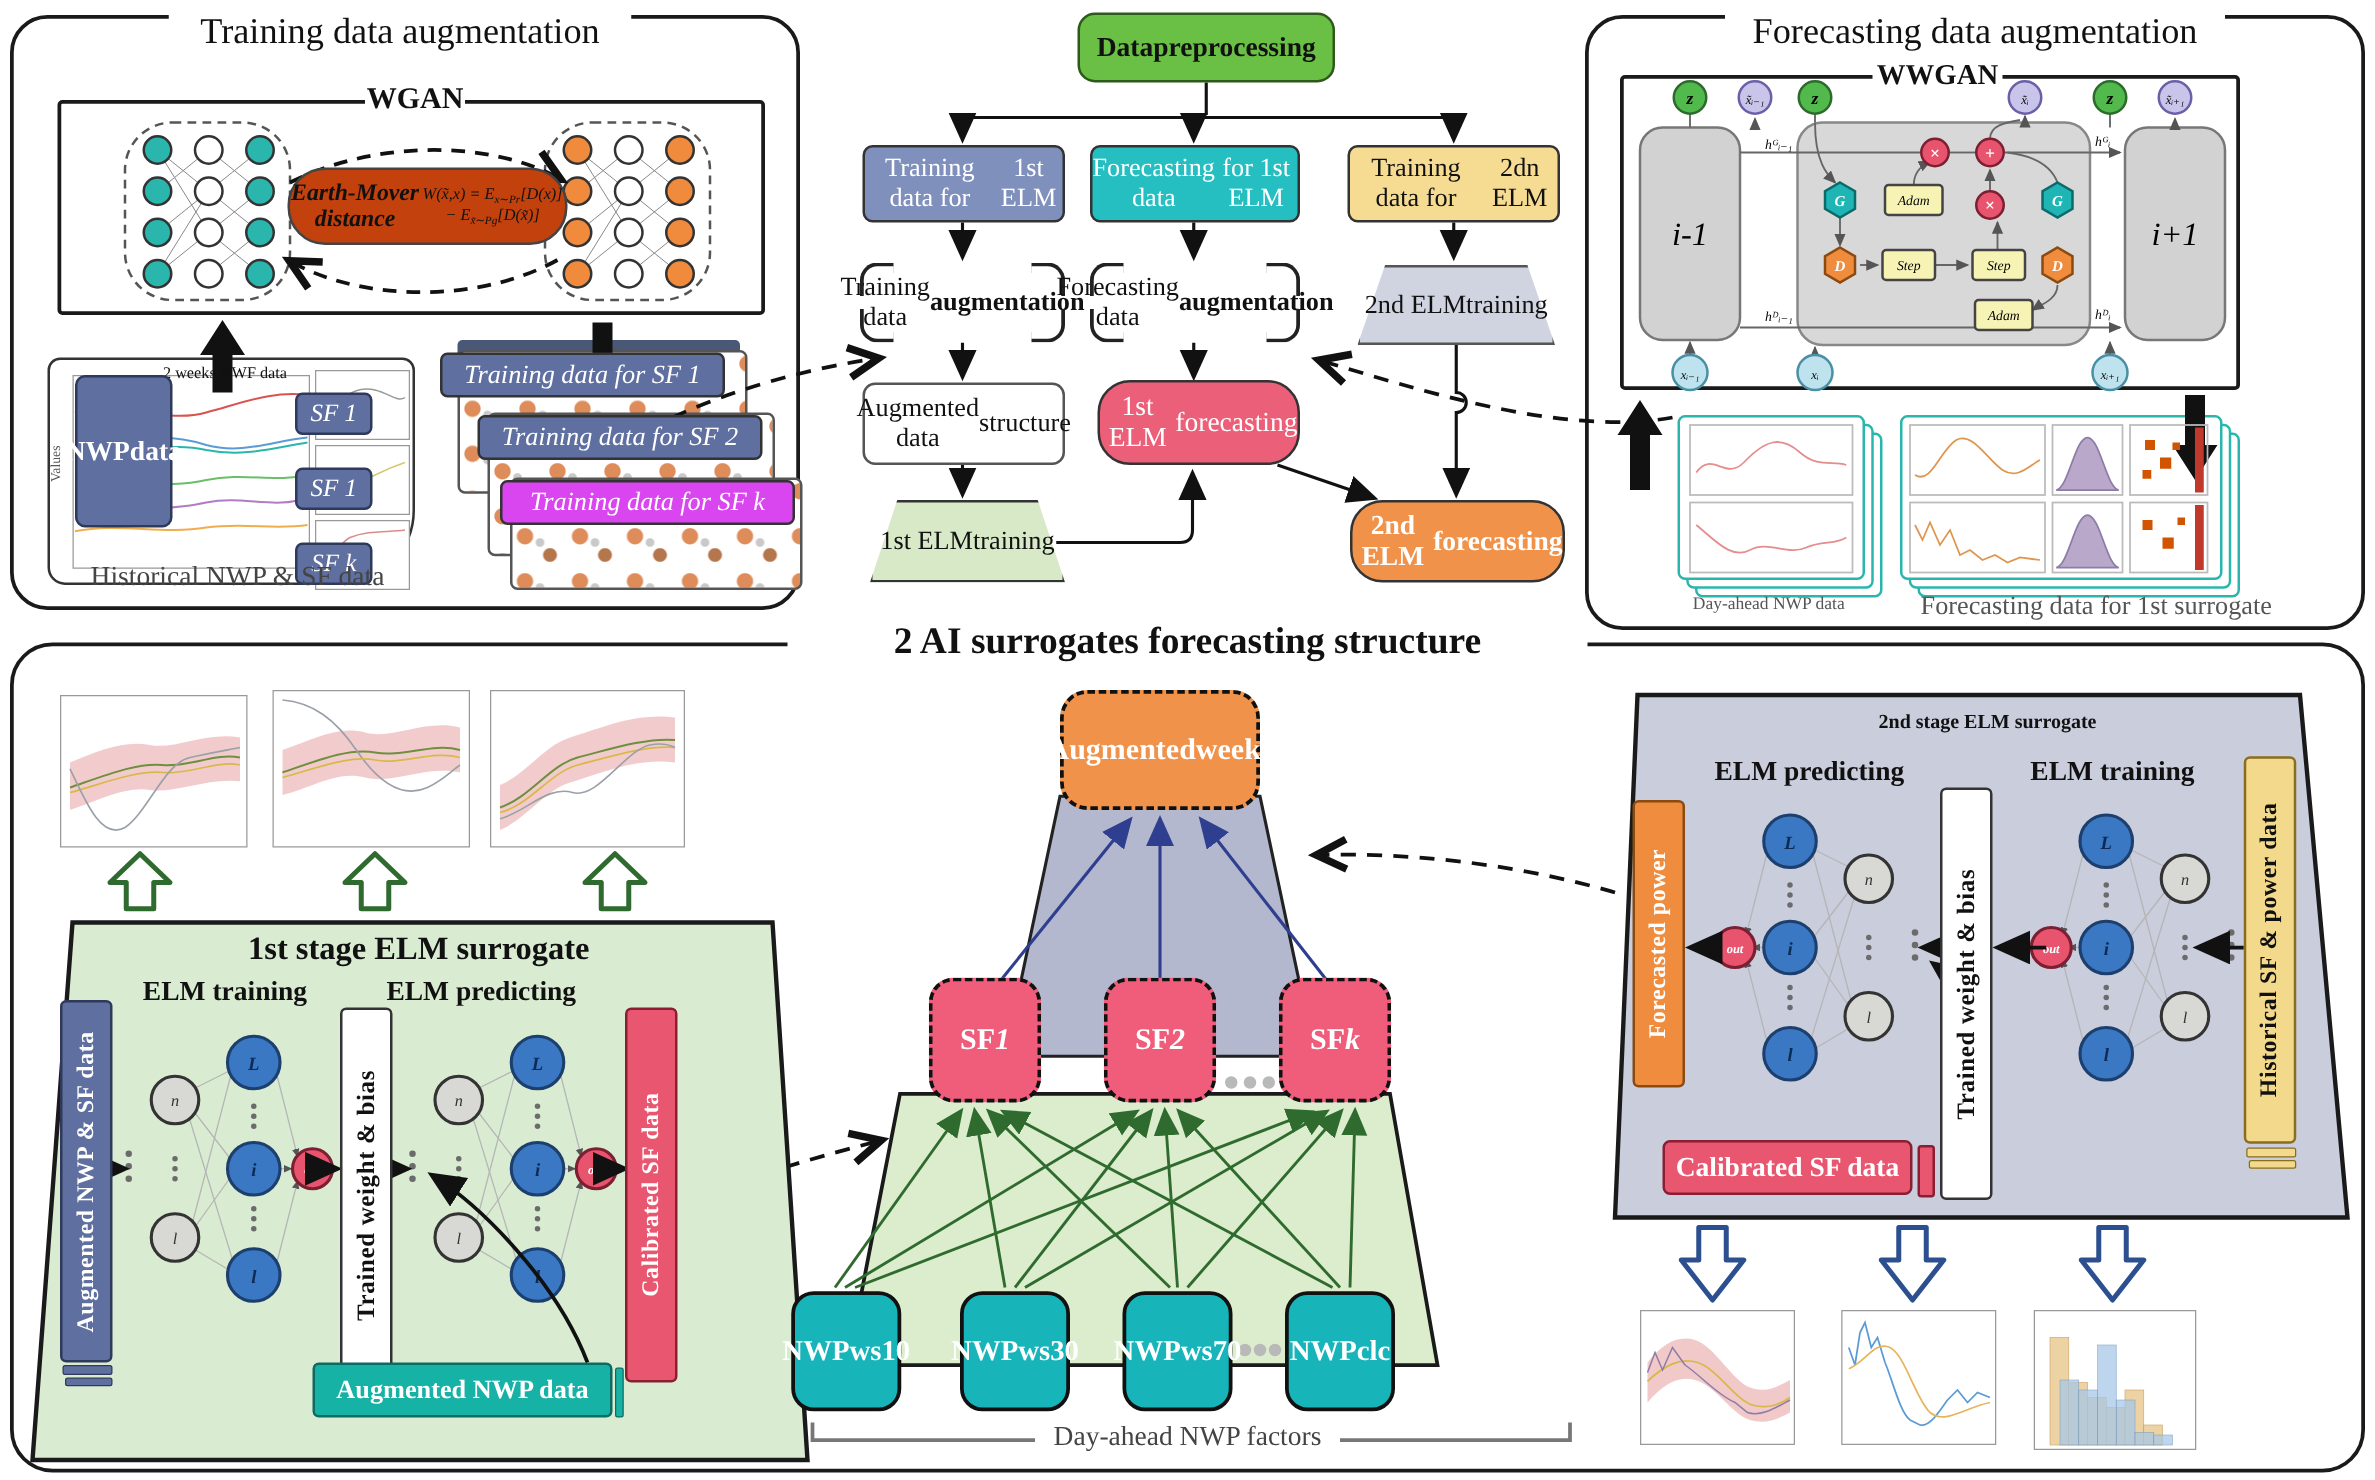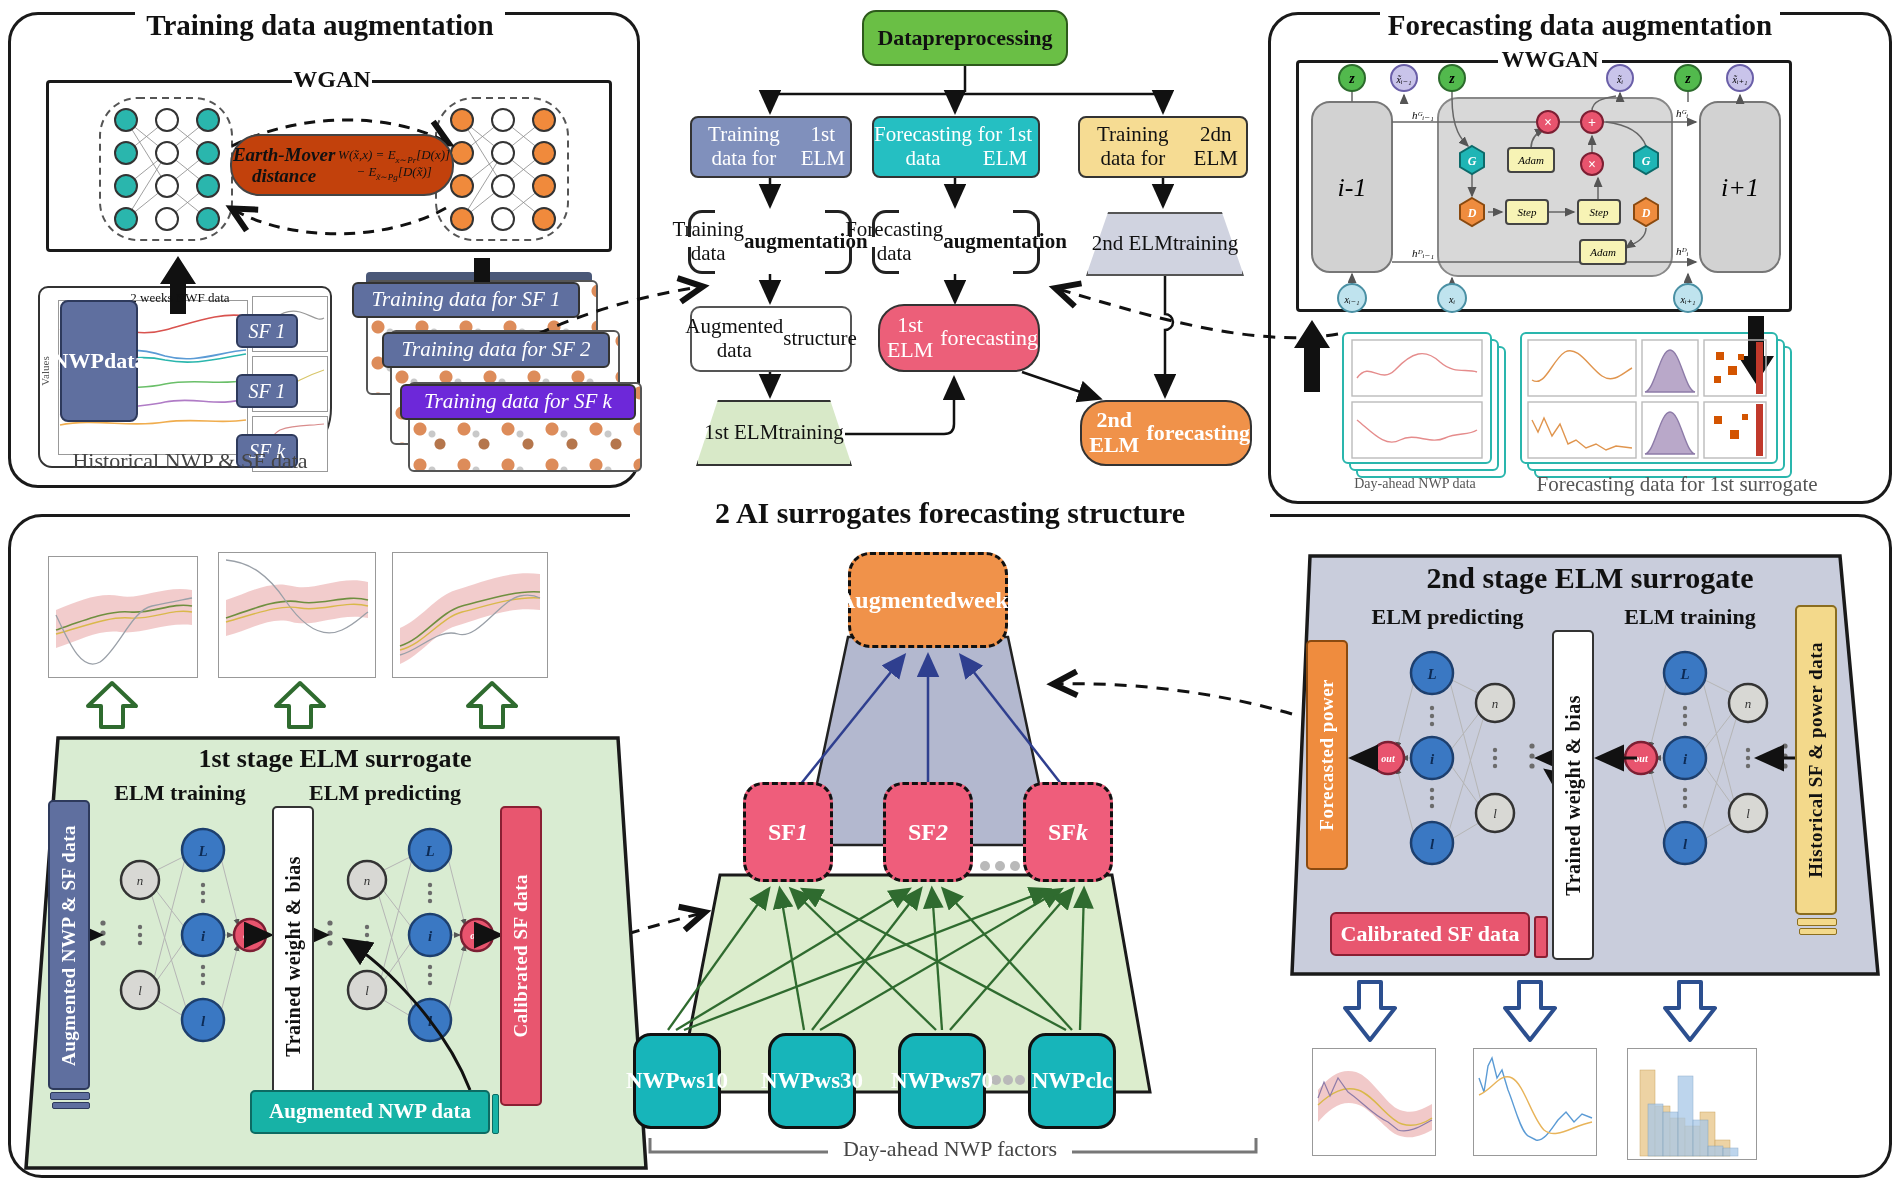--- a/index.html
+++ b/index.html
@@ -5,21 +5,21 @@
   html,body{margin:0;padding:0;background:#fff;}
   #stage{position:relative;width:1900px;height:1184px;background:#fff;overflow:hidden;
          font-family:"Liberation Serif","DejaVu Serif",serif;color:#111;}
   .abs{position:absolute;box-sizing:border-box;}
   .bg{z-index:1;}
   svg.layer{position:absolute;left:0;top:0;z-index:2;pointer-events:none;}
   .fg{z-index:3;}
   .bx{display:flex;flex-direction:row;align-items:center;justify-content:center;
       text-align:center;line-height:1.12;}
   .chip{background:#fff;display:flex;align-items:center;justify-content:center;text-align:center;}
-  .ttl{font-weight:bold;font-size:29px;}
+  .ttl{font-weight:normal;font-size:29px;}
   .panel{border:3.5px solid #1a1a1a;border-radius:30px;background:#fff;}
   .vbar{display:flex;align-items:center;justify-content:center;border-radius:5px;}
   .vbar span{writing-mode:vertical-rl;transform:rotate(180deg);font-weight:bold;
              letter-spacing:.5px;white-space:nowrap;}
   .cbox{background:#fff;}
   .cbox .c{position:absolute;width:24px;height:24px;}
   .cbox .tl{left:0;top:0;border-left:3px solid #222;border-top:3px solid #222;border-top-left-radius:14px;}
   .cbox .tr{right:0;top:0;border-right:3px solid #222;border-top:3px solid #222;border-top-right-radius:14px;}
   .cbox .bl{left:0;bottom:0;border-left:3px solid #222;border-bottom:3px solid #222;border-bottom-left-radius:14px;}
   .cbox .br{right:0;bottom:0;border-right:3px solid #222;border-bottom:3px solid #222;border-bottom-right-radius:14px;}
@@ -492,21 +492,21 @@
   <div class="abs fg bx" style="left:60px;top:300px;width:78px;height:122px;background:#5f6f9f;border:2px solid #2e3a5c;border-radius:8px;color:#fff;font-size:22px;font-weight:bold;">
     <span>NWP</span>
       <span>data</span>
   </div>
   <div class="abs fg bx itl" style="left:236px;top:314px;width:62px;height:34px;background:#5f6f9f;border:2px solid #2e3a5c;border-radius:6px;color:#fff;font-size:20px;">SF 1</div>
   <div class="abs fg bx itl" style="left:236px;top:374px;width:62px;height:34px;background:#5f6f9f;border:2px solid #2e3a5c;border-radius:6px;color:#fff;font-size:20px;">SF 1</div>
   <div class="abs fg bx itl" style="left:236px;top:434px;width:62px;height:34px;background:#5f6f9f;border:2px solid #2e3a5c;border-radius:6px;color:#fff;font-size:20px;">SF k</div>
   <div class="abs fg chip" style="left:50px;top:448px;width:280px;height:26px;font-size:22px;color:#444;background:transparent;">Historical NWP &amp; SF data</div>
   <div class="abs fg bx itl" style="left:352px;top:282px;width:228px;height:36px;background:#5f6f9f;border:2px solid #333;border-radius:6px;color:#fff;font-size:21px;">Training data for SF 1</div>
   <div class="abs fg bx itl" style="left:382px;top:332px;width:228px;height:36px;background:#5f6f9f;border:2px solid #333;border-radius:6px;color:#fff;font-size:21px;">Training data for SF 2</div>
-  <div class="abs fg bx itl" style="left:400px;top:384px;width:236px;height:36px;background:#6d28d9;border:2px solid #333;border-radius:6px;color:#fff;font-size:21px;">Training data for SF k</div>
+  <div class="abs fg bx itl" style="left:400px;top:384px;width:236px;height:36px;background:#d946ef;border:2px solid #333;border-radius:6px;color:#fff;font-size:21px;">Training data for SF k</div>
 
   <div class="abs fg bx" style="left:862px;top:10px;width:206px;height:56px;background:#6abf45;border:2.5px solid #2d5a1b;border-radius:14px;font-size:22px;font-weight:bold;">
     <span>Data</span>
       <span>preprocessing</span>
   </div>
   <div class="abs fg bx" style="left:690px;top:116px;width:162px;height:62px;background:#8090bc;border:2.5px solid #333;border-radius:8px;color:#fff;font-size:21px;">
     <span>Training data for</span>
       <span>1st ELM</span>
   </div>
   <div class="abs fg bx" style="left:872px;top:116px;width:168px;height:62px;background:#25bfc2;border:2.5px solid #333;border-radius:8px;color:#fff;font-size:21px;">
@@ -609,21 +609,21 @@
   <div class="abs fg bx" style="left:898px;top:1033px;width:88px;height:96px;background:#17b5ba;border:3px solid #111;border-radius:18px;color:#fff;font-size:23px;font-weight:bold;">
     <span>NWP</span>
       <span>ws70</span>
   </div>
   <div class="abs fg bx" style="left:1028px;top:1033px;width:88px;height:96px;background:#17b5ba;border:3px solid #111;border-radius:18px;color:#fff;font-size:23px;font-weight:bold;">
     <span>NWP</span>
       <span>clc</span>
   </div>
   <div class="abs fg chip" style="left:830px;top:1134px;width:240px;height:30px;font-size:22px;color:#444;background:transparent;">Day-ahead NWP factors</div>
 
-  <div class="abs fg chip" style="left:1410px;top:562px;width:360px;height:32px;font-size:30px;font-weight:bold;background:transparent;">2nd stage ELM surrogate</div>
+  <div class="abs fg chip" style="left:1410px;top:562px;width:360px;height:32px;font-size:16px;font-weight:bold;background:transparent;">2nd stage ELM surrogate</div>
   <div class="abs fg chip" style="left:1360px;top:604px;width:175px;height:26px;font-size:22px;font-weight:bold;background:transparent;">ELM predicting</div>
   <div class="abs fg chip" style="left:1610px;top:604px;width:160px;height:26px;font-size:22px;font-weight:bold;background:transparent;">ELM training</div>
   <div class="abs fg vbar" style="left:1306px;top:640px;width:42px;height:230px;background:#ef8c3e;border:2.5px solid #8a4a10;">
     <span style="color:#fff;font-size:19px;">Forecasted power</span>
   </div>
   <div class="abs fg vbar" style="left:1552px;top:630px;width:42px;height:330px;background:#fff;border:2.5px solid #333;">
     <span style="font-size:20px;">Trained weight &amp; bias</span>
   </div>
   <div class="abs fg vbar" style="left:1795px;top:605px;width:42px;height:310px;background:#f3d98b;border:2.5px solid #8a6d1f;">
     <span style="font-size:19px;">Historical SF &amp; power data</span>

